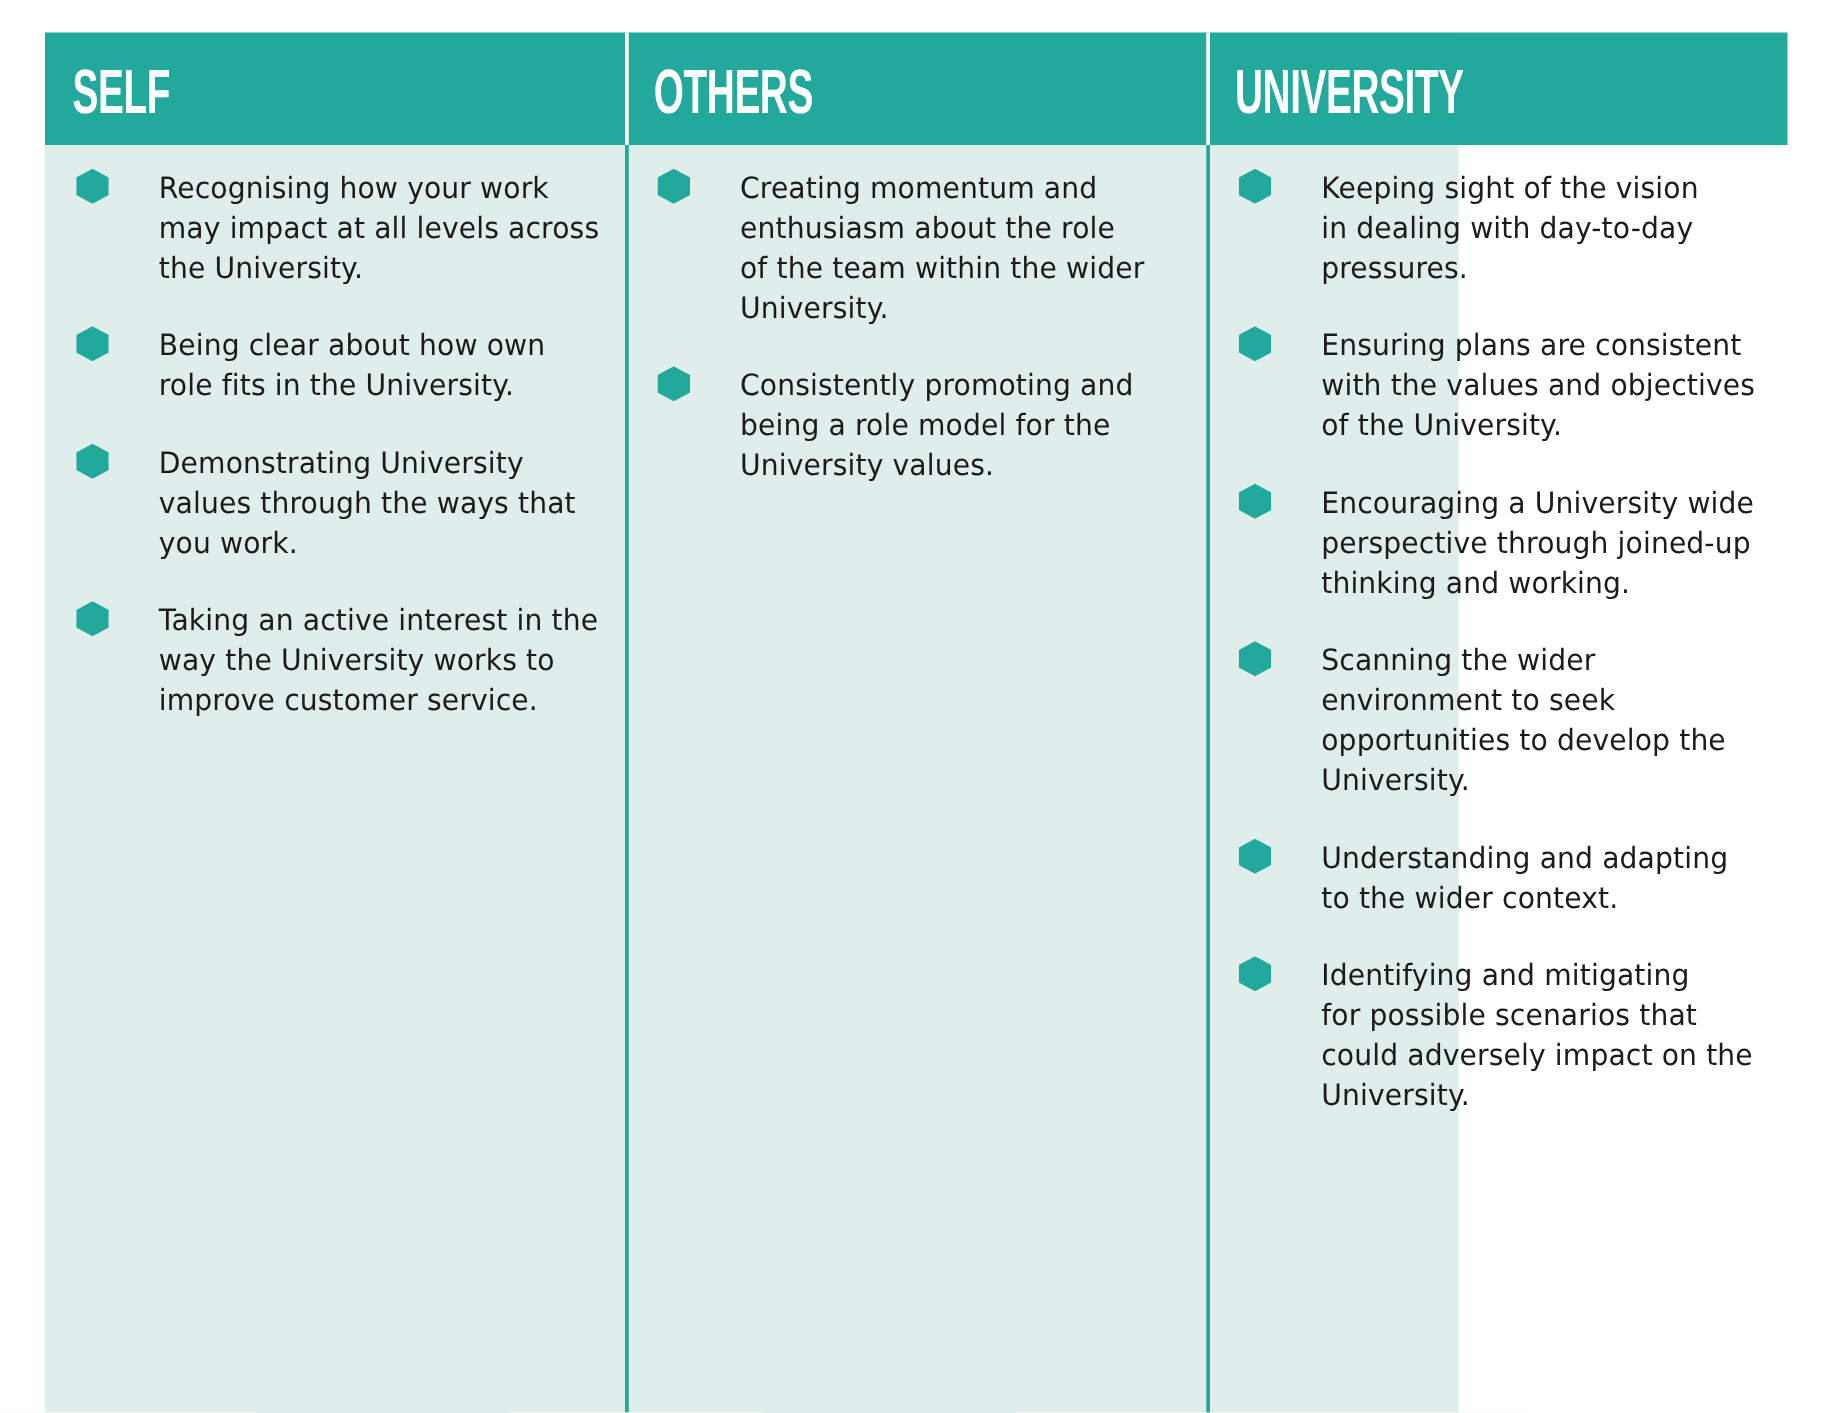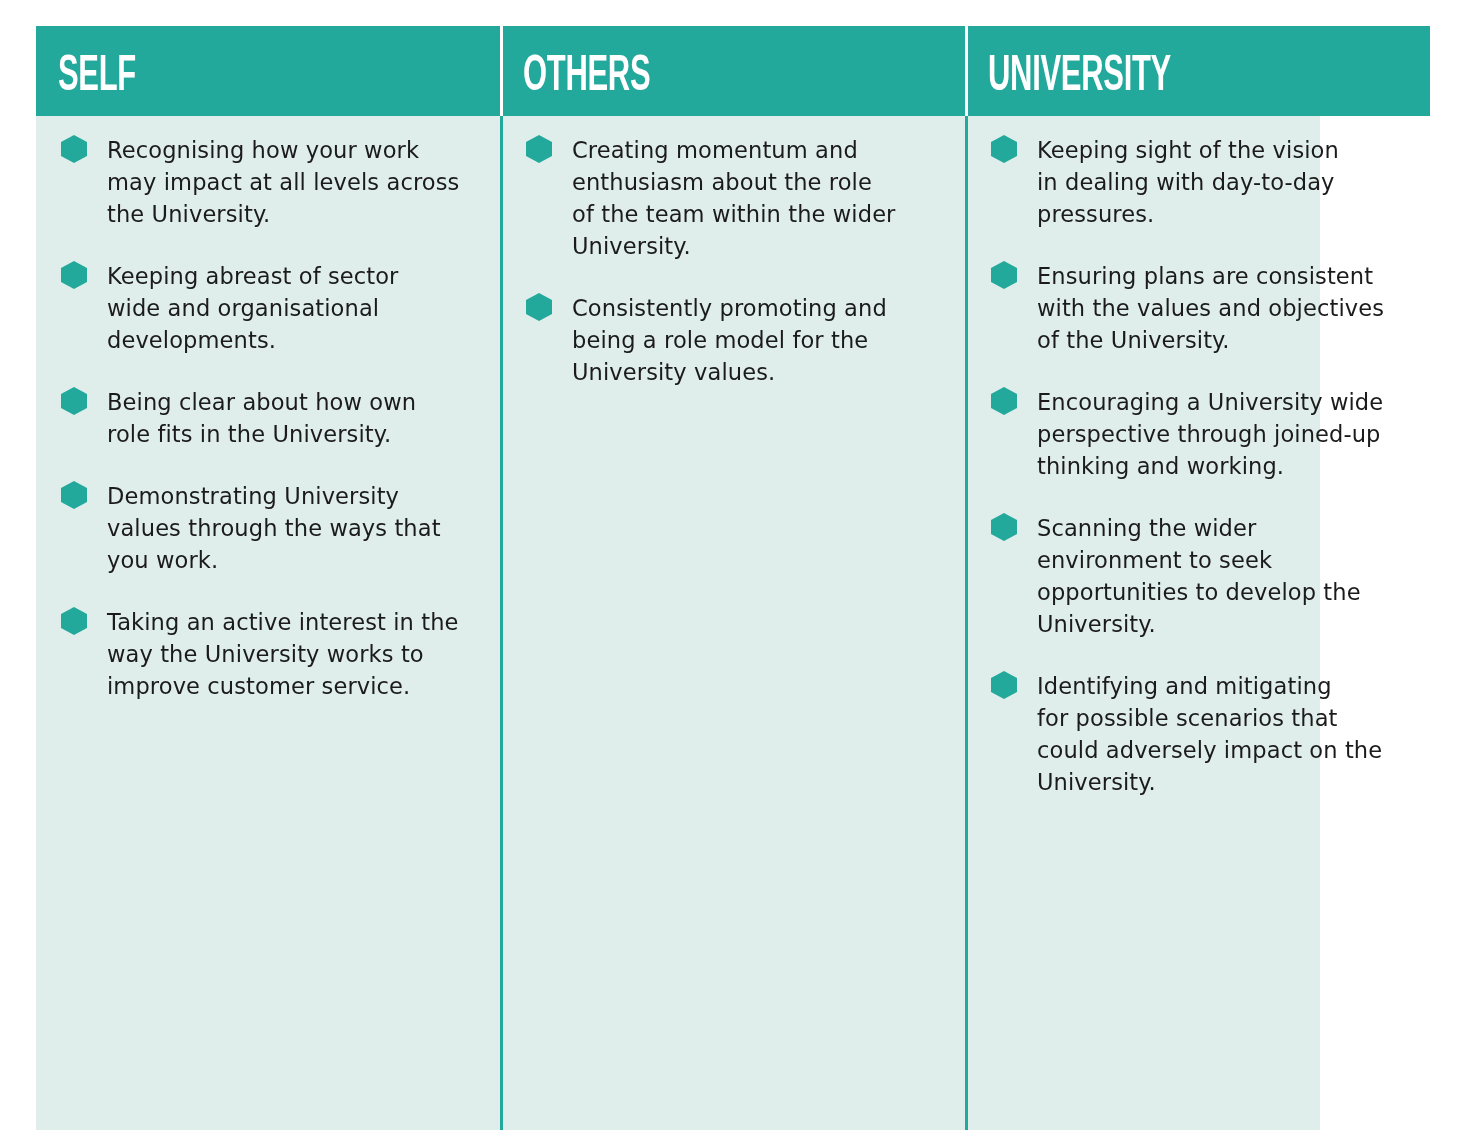--- a/index.html
+++ b/index.html
@@ -11,21 +11,21 @@
       width: 1463px;
       height: 1130px;
       position: relative;
       overflow: hidden;
       font-family: "DejaVu Sans", sans-serif;
     }
     .board {
       position: absolute;
       left: 36px;
       top: 26px;
-      width: 1284px;
+      width: 1131px;
       height: 1104px;
       background: #e0eeeb;
     }
     .header {
       position: absolute;
       left: 0;
       top: 0;
       width: 1394px;
       height: 90px;
       background: #23a89c;
@@ -73,21 +73,21 @@
     .list {
       position: absolute;
       top: 108px;
       left: 0;
       margin: 0;
       padding: 0;
       list-style: none;
     }
     .item {
       position: relative;
-      padding-left: 71px;
+      padding-left: 91px;
       margin-bottom: 30px;
       font-size: 24px;
       line-height: 32px;
       color: #1b1b1b;
       font-family: "DejaVu Sans", sans-serif;
       letter-spacing: 0.1px;
     }
     .hex {
       position: absolute;
       left: 25px;
@@ -126,30 +126,20 @@
     <span class="item-text">Recognising how your work
 may impact at all levels across
 the University.</span>
   </li>
         <li class="item">
     <span class="hex">
       <svg width="26" height="28" viewBox="0 0 26 28" xmlns="http://www.w3.org/2000/svg">
         <polygon points="13,0 26,7 26,21 13,28 0,21 0,7" fill="#23a89c"></polygon>
       </svg>
     </span>
-    <span class="item-text">Keeping abreast of sector
-wide and organisational
-developments.</span>
-  </li>
-        <li class="item">
-    <span class="hex">
-      <svg width="26" height="28" viewBox="0 0 26 28" xmlns="http://www.w3.org/2000/svg">
-        <polygon points="13,0 26,7 26,21 13,28 0,21 0,7" fill="#23a89c"></polygon>
-      </svg>
-    </span>
     <span class="item-text">Being clear about how own
 role fits in the University.</span>
   </li>
         <li class="item">
     <span class="hex">
       <svg width="26" height="28" viewBox="0 0 26 28" xmlns="http://www.w3.org/2000/svg">
         <polygon points="13,0 26,7 26,21 13,28 0,21 0,7" fill="#23a89c"></polygon>
       </svg>
     </span>
     <span class="item-text">Demonstrating University
@@ -249,20 +239,29 @@
 environment to seek
 opportunities to develop the
 University.</span>
   </li>
         <li class="item">
     <span class="hex">
       <svg width="26" height="28" viewBox="0 0 26 28" xmlns="http://www.w3.org/2000/svg">
         <polygon points="13,0 26,7 26,21 13,28 0,21 0,7" fill="#23a89c"></polygon>
       </svg>
     </span>
+    <span class="item-text">Understanding and adapting
+to the wider context.</span>
+  </li>
+        <li class="item">
+    <span class="hex">
+      <svg width="26" height="28" viewBox="0 0 26 28" xmlns="http://www.w3.org/2000/svg">
+        <polygon points="13,0 26,7 26,21 13,28 0,21 0,7" fill="#23a89c"></polygon>
+      </svg>
+    </span>
     <span class="item-text">Identifying and mitigating
 for possible scenarios that
 could adversely impact on the
 University.</span>
   </li>
       </ul>
   </div>
 </div>
 
 </body></html>

